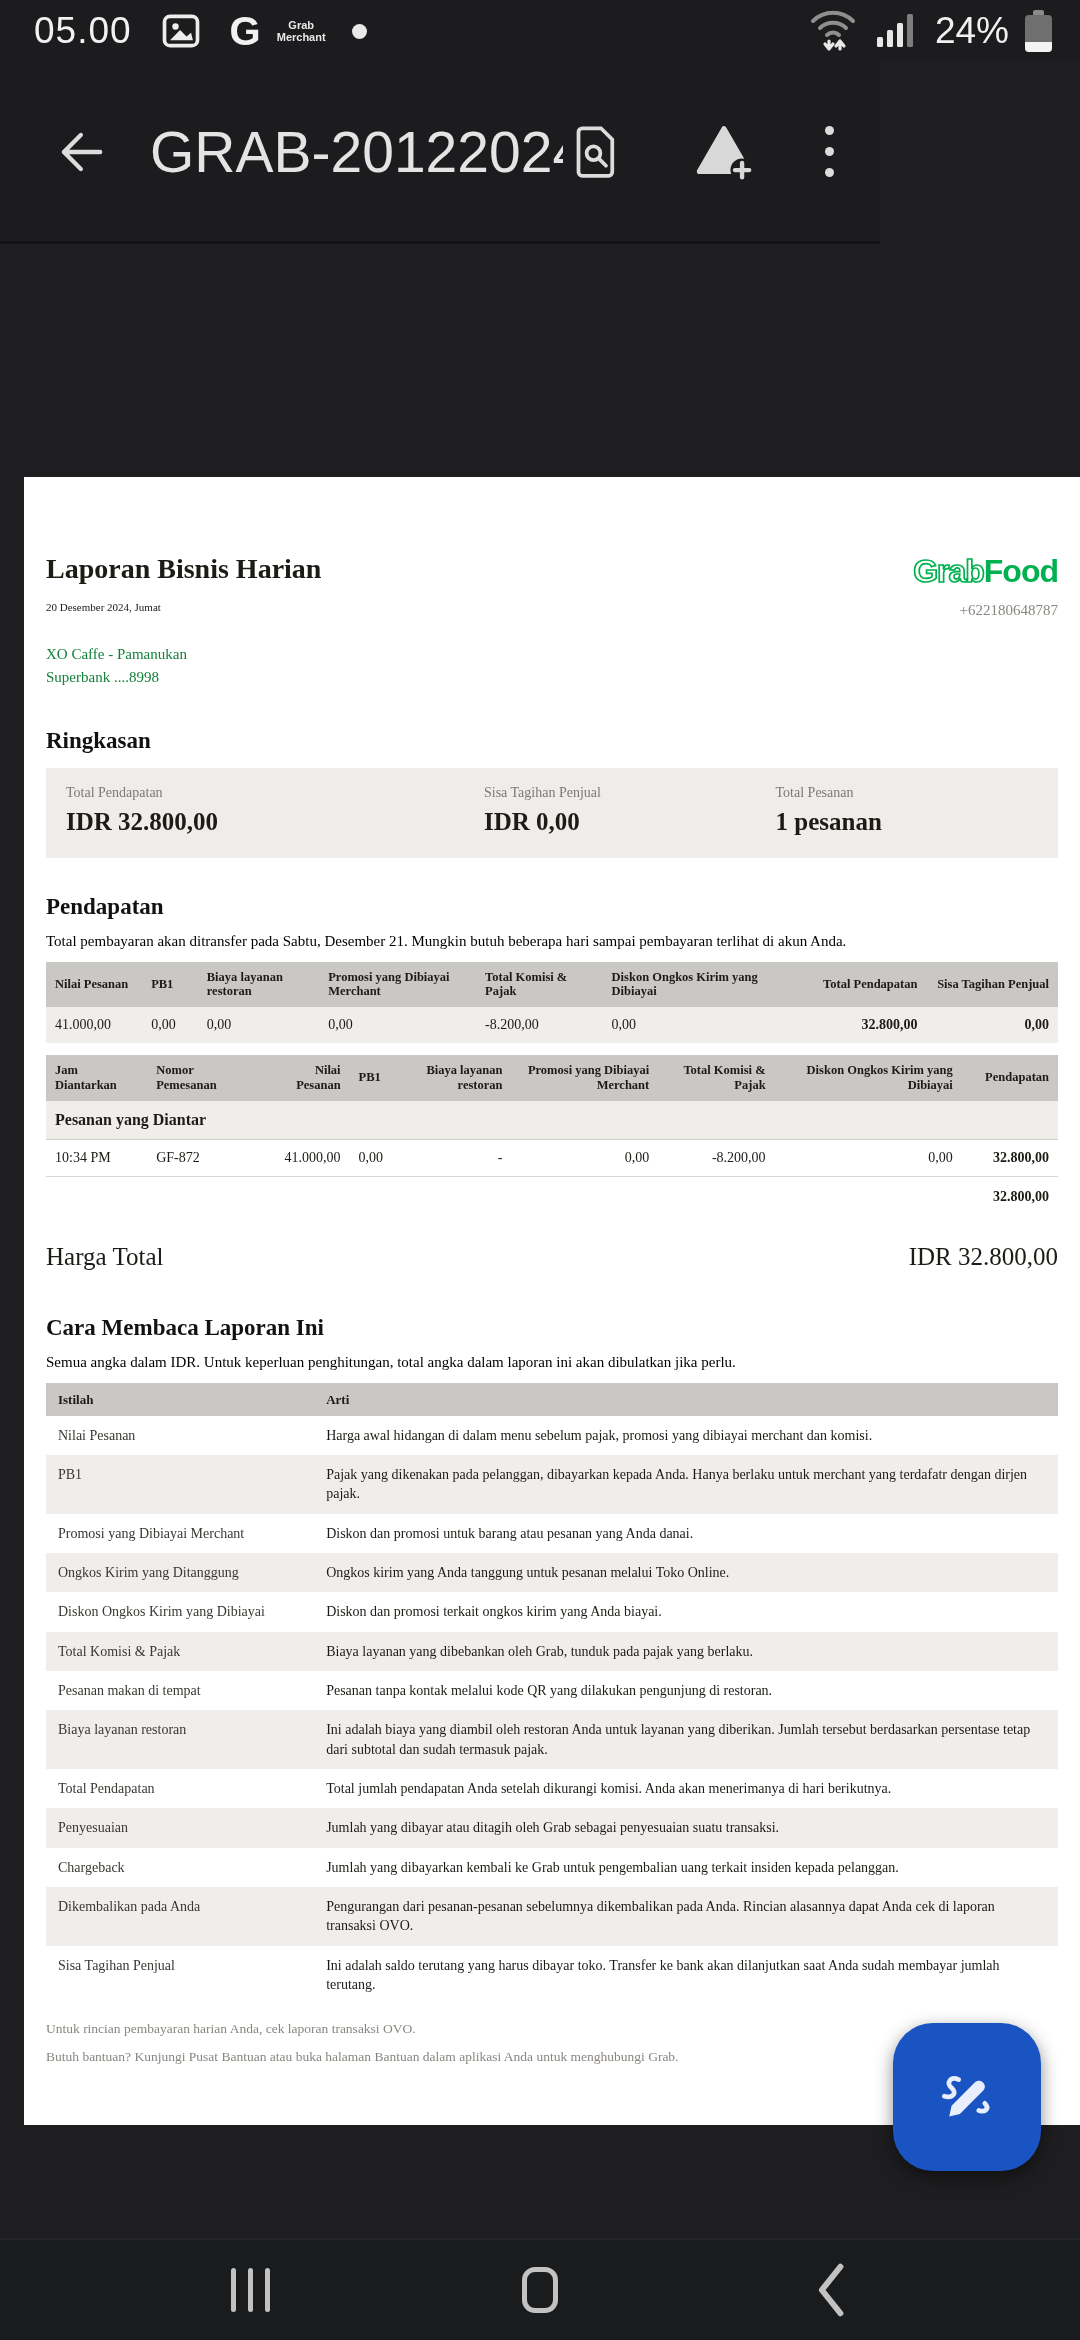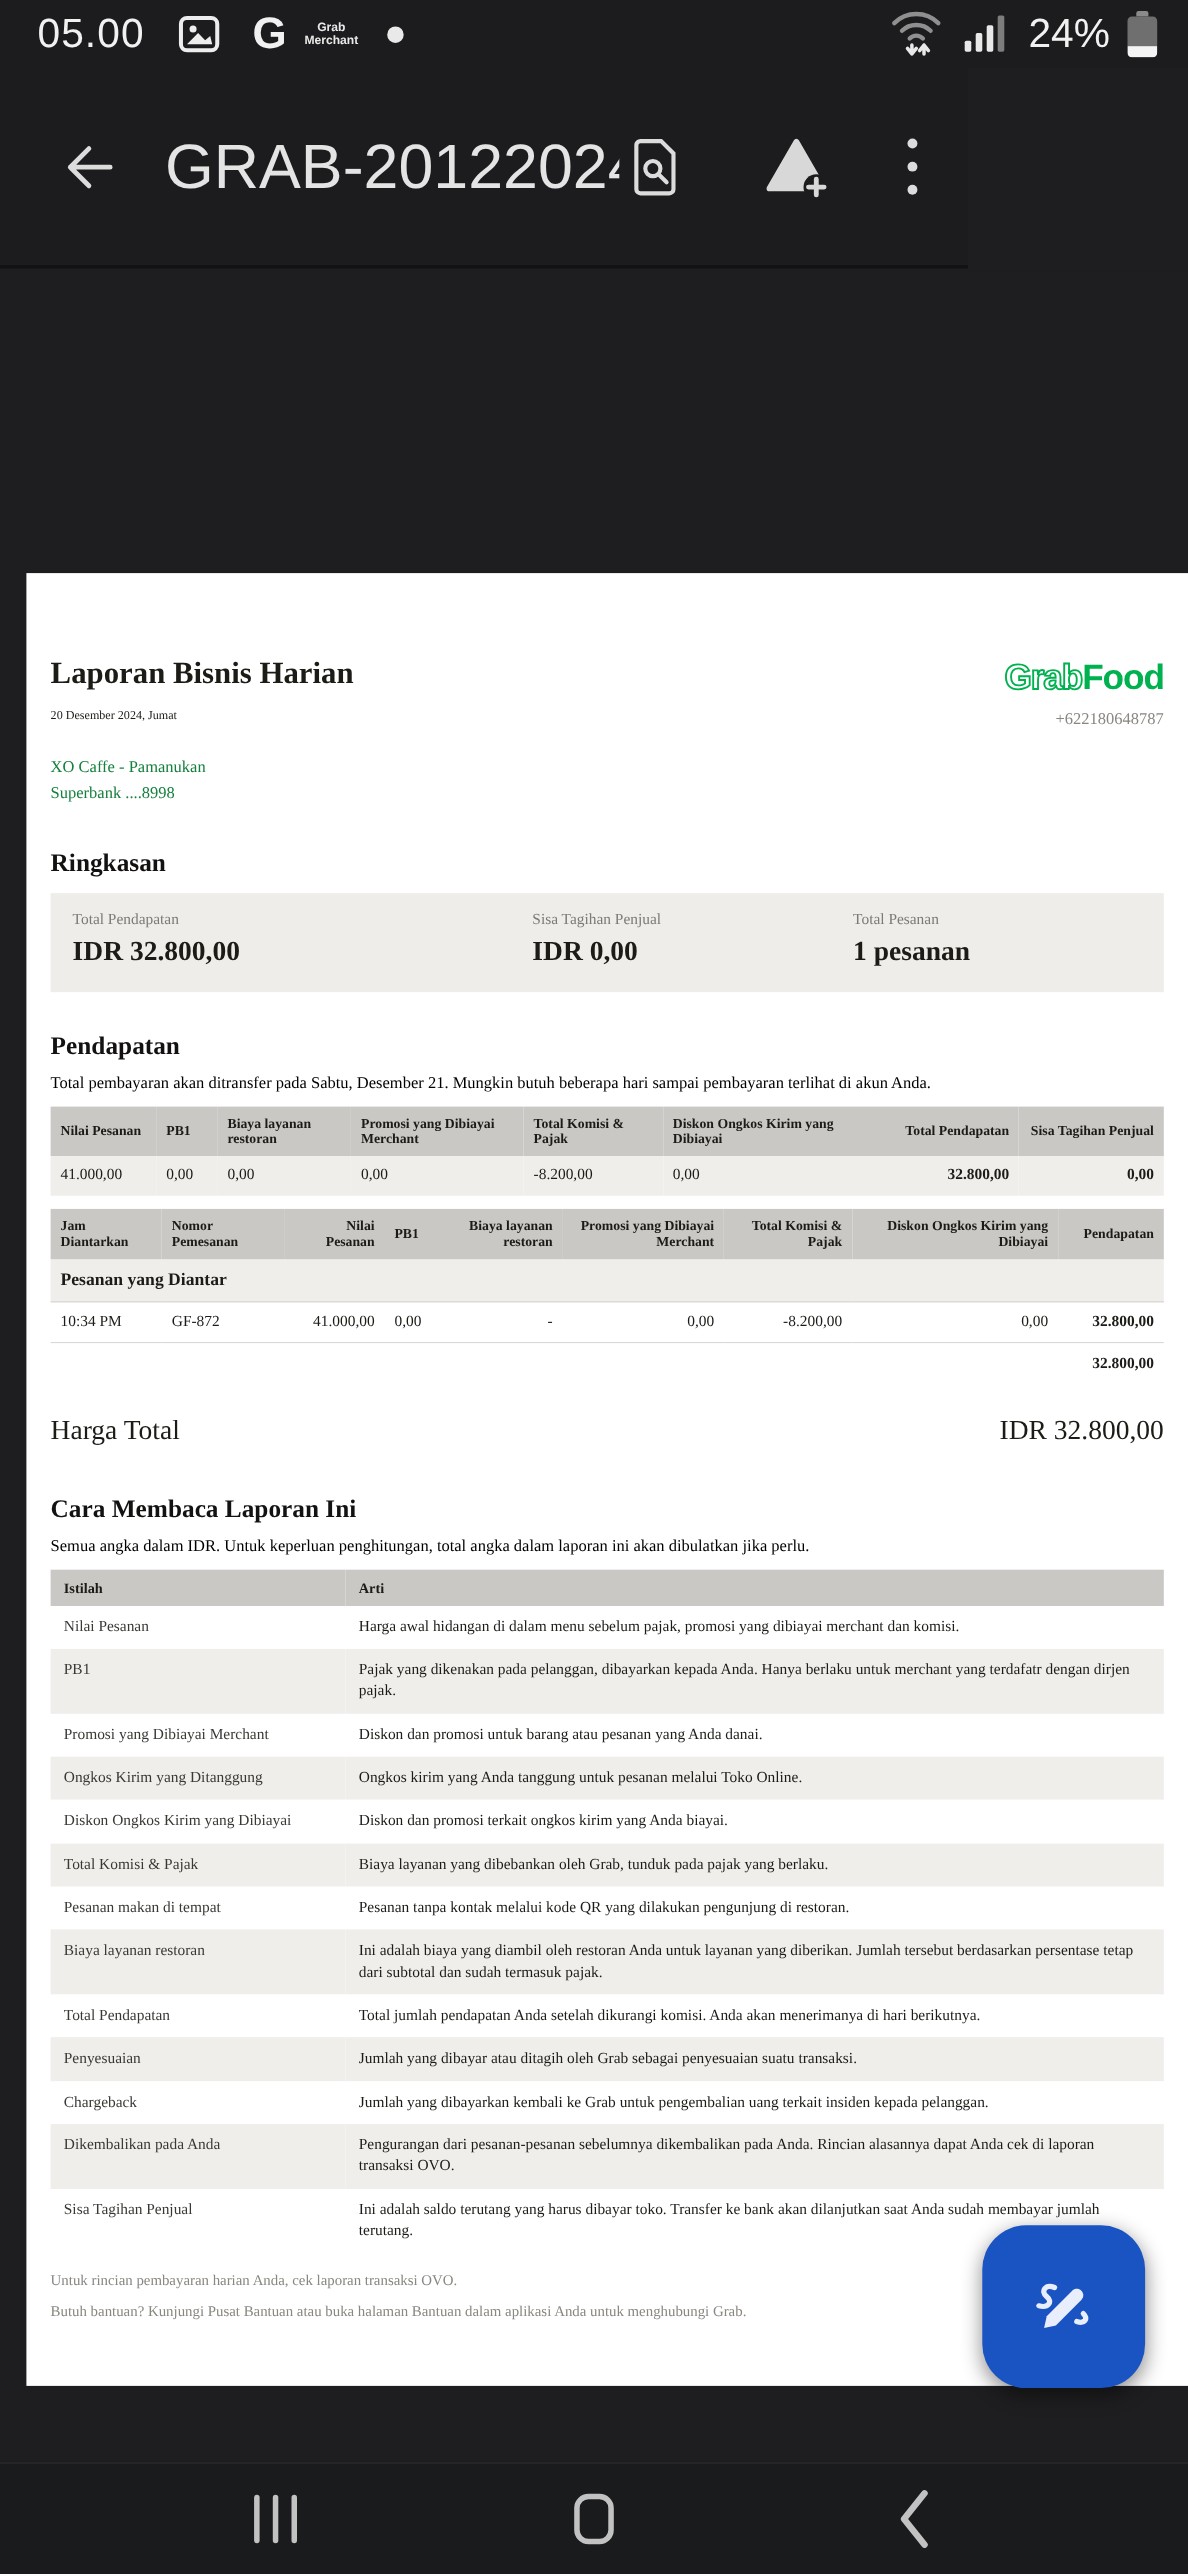--- a/index.html
+++ b/index.html
@@ -27,21 +27,21 @@
   .app-title { color:#e4e4e4; font-size:57px; font-weight:400; margin-left:34px; flex:1 1 auto;
     white-space:nowrap; overflow:hidden; }
   .ab-actions { display:flex; align-items:center; gap:62px; flex:0 0 auto; }
   .ab-icon { width:66px; height:66px; display:flex; align-items:center; justify-content:center; }
   .overflow { display:flex; flex-direction:column; gap:12px; padding:6px; }
   .overflow i { width:9px; height:9px; border-radius:50%; background:#dcdcdc; }
 
   
   .viewer { position:absolute; top:247px; left:0; width:1080px; height:1991px; background:#1e1e20; }
   .page { position:absolute; top:230px; left:24px; width:1056px; min-height:1505px; background:#fff;
-    color:#1d1b16; font-family:"Liberation Serif", serif; padding:76px 22px 60px 22px;margin-top:44px; }
+    color:#1d1b16; font-family:"Liberation Serif", serif; padding:76px 22px 60px 22px; }
 
   .doc-head { display:flex; justify-content:space-between; align-items:flex-start; }
   .doc-title { font-size:28px; font-weight:700; }
   .doc-date { margin-top:16px; font-size:11px; }
   .brand-wrap { text-align:right; }
   .brand { font-family:"Liberation Sans", sans-serif; font-size:32px; font-weight:700; letter-spacing:-1px; color:#00b14f; }
   .brand .grab { color:#00b14f; }
   @supports (-webkit-text-stroke: 1px black) {
     .brand .grab { color:#ffffff; -webkit-text-stroke:1.7px #00b14f; }
   }

